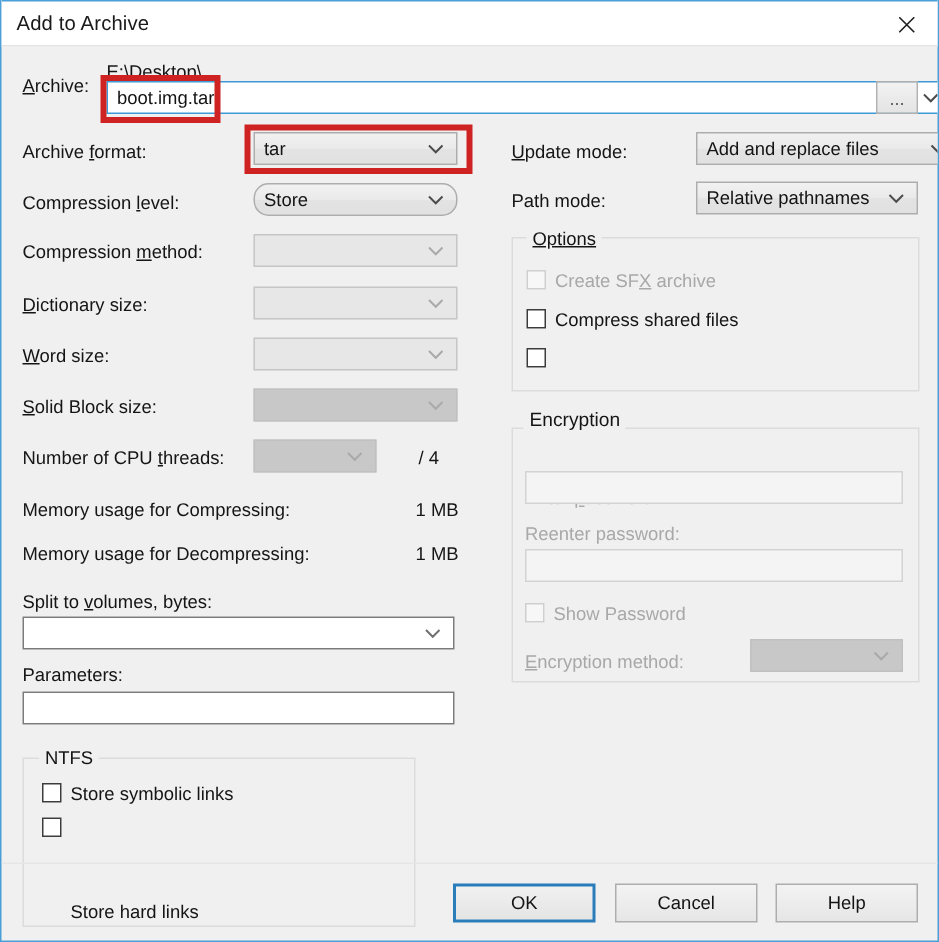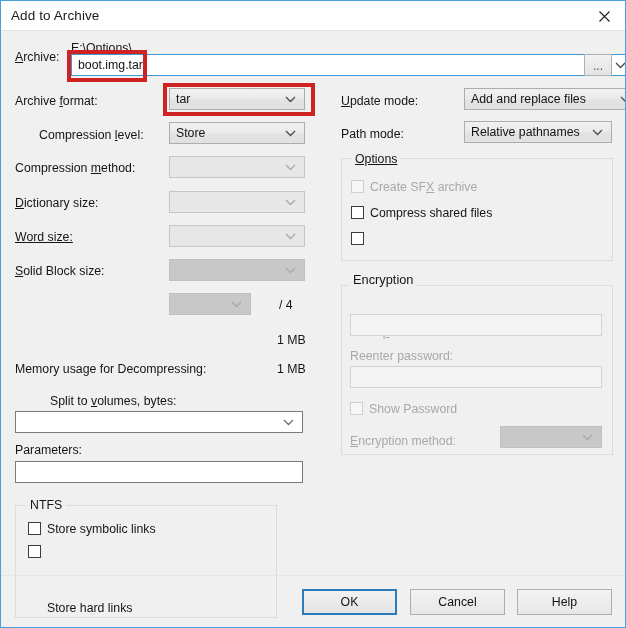--- a/index.html
+++ b/index.html
@@ -219,64 +219,67 @@
     <div id="close-btn">
       <svg width="11" height="11" viewBox="0 0 11 11">
         <path d="M0.5 0.5 L10.5 10.5 M10.5 0.5 L0.5 10.5" stroke="#202020" stroke-width="1.1" fill="none"></path>
       </svg>
     </div>
   </div>
 
   <div class="lbl" style="left:14px; top:50px;">
     <span><u>A</u>rchive:</span>
   </div>
-  <div class="lbl" style="left:70px; top:41px;">E:\Options\</div>
+  <div class="lbl" style="left:70px; top:41px;">E:\Desktop\</div>
 
   <div class="combo white focus" style="left:70px; top:54px; width:564px;">
     <div class="ctext">boot.img.tar</div>
     <div class="arrow">
       <svg width="11" height="7" viewBox="0 0 11 7">
           <path d="M1 1 L5.5 5.5 L10 1" stroke="#4b4b4b" stroke-width="1.3" fill="none"></path>
         </svg>
     </div>
   </div>
 
   <div id="browse-btn" style="left:583px; top:54px; width:28px; height:22px;">
     <span>...</span>
   </div>
 
   <div class="lbl" style="left:14px; top:94px;">
     <span>Archive <u>f</u>ormat:</span>
   </div>
-  <div class="lbl" style="left:14px; top:128px;margin-left:24px;">
+  <div class="lbl" style="left:14px; top:128px;">
     <span>Compression <u>l</u>evel:</span>
   </div>
   <div class="lbl" style="left:14px; top:161px;">
     <span>Compression <u>m</u>ethod:</span>
   </div>
   <div class="lbl" style="left:14px; top:196px;">
     <span><u>D</u>ictionary size:</span>
   </div>
-  <div class="lbl" style="left:14px; top:230px;text-decoration:underline;">
+  <div class="lbl" style="left:14px; top:230px;">
     <span><u>W</u>ord size:</span>
   </div>
   <div class="lbl" style="left:14px; top:264px;">
     <span><u>S</u>olid Block size:</span>
   </div>
+  <div class="lbl" style="left:14px; top:298px;">
+    <span>Number of CPU <u>t</u>hreads:</span>
+  </div>
 
   <div class="combo" style="left:168px; top:88px; width:136px;">
     <div class="ctext">tar</div>
     <div class="arrow">
       <svg width="11" height="7" viewBox="0 0 11 7">
           <path d="M1 1 L5.5 5.5 L10 1" stroke="#4b4b4b" stroke-width="1.3" fill="none"></path>
         </svg>
     </div>
   </div>
 
-  <div class="combo" style="left:168px; top:122px; width:136px;">
+  <div class="combo" style="left:168px; top:122px; width:136px;border-radius:10px;">
     <div class="ctext">Store</div>
     <div class="arrow">
       <svg width="11" height="7" viewBox="0 0 11 7">
           <path d="M1 1 L5.5 5.5 L10 1" stroke="#4b4b4b" stroke-width="1.3" fill="none"></path>
         </svg>
     </div>
   </div>
 
   <div class="combo disabled" style="left:168px; top:156px; width:136px;">
     <div class="ctext"></div>
@@ -318,26 +321,27 @@
     <div class="ctext"></div>
     <div class="arrow">
       <svg width="11" height="7" viewBox="0 0 11 7">
           <path d="M1 1 L5.5 5.5 L10 1" stroke="#a9a9a9" stroke-width="1.3" fill="none"></path>
         </svg>
     </div>
   </div>
 
   <div class="val" style="left:278px; top:298px;">/ 4</div>
 
+  <div class="lbl" style="left:14px; top:333px;">Memory usage for Compressing:</div>
   <div class="val" style="left:276px; top:333px;">1 MB</div>
 
   <div class="lbl" style="left:14px; top:362px;">Memory usage for Decompressing:</div>
   <div class="val" style="left:276px; top:362px;">1 MB</div>
 
-  <div class="lbl" style="left:14px; top:394px;margin-left:35px;">
+  <div class="lbl" style="left:14px; top:394px;">
     <span>Split to <u>v</u>olumes, bytes:</span>
   </div>
   <div class="combo white" style="left:14px; top:411px; width:288px;">
     <div class="ctext"></div>
     <div class="arrow">
       <svg width="11" height="7" viewBox="0 0 11 7">
           <path d="M1 1 L5.5 5.5 L10 1" stroke="#6e6e6e" stroke-width="1.3" fill="none"></path>
         </svg>
     </div>
   </div>

